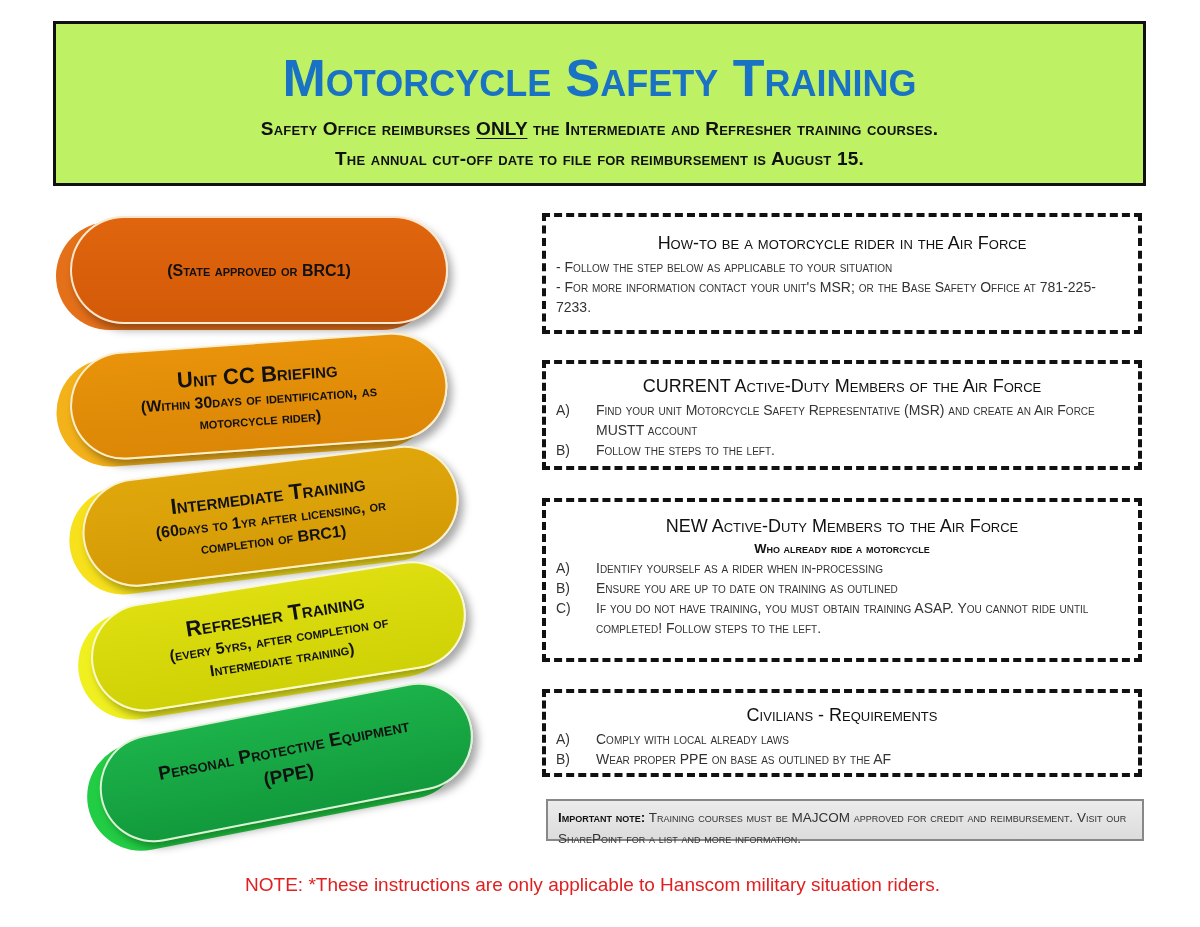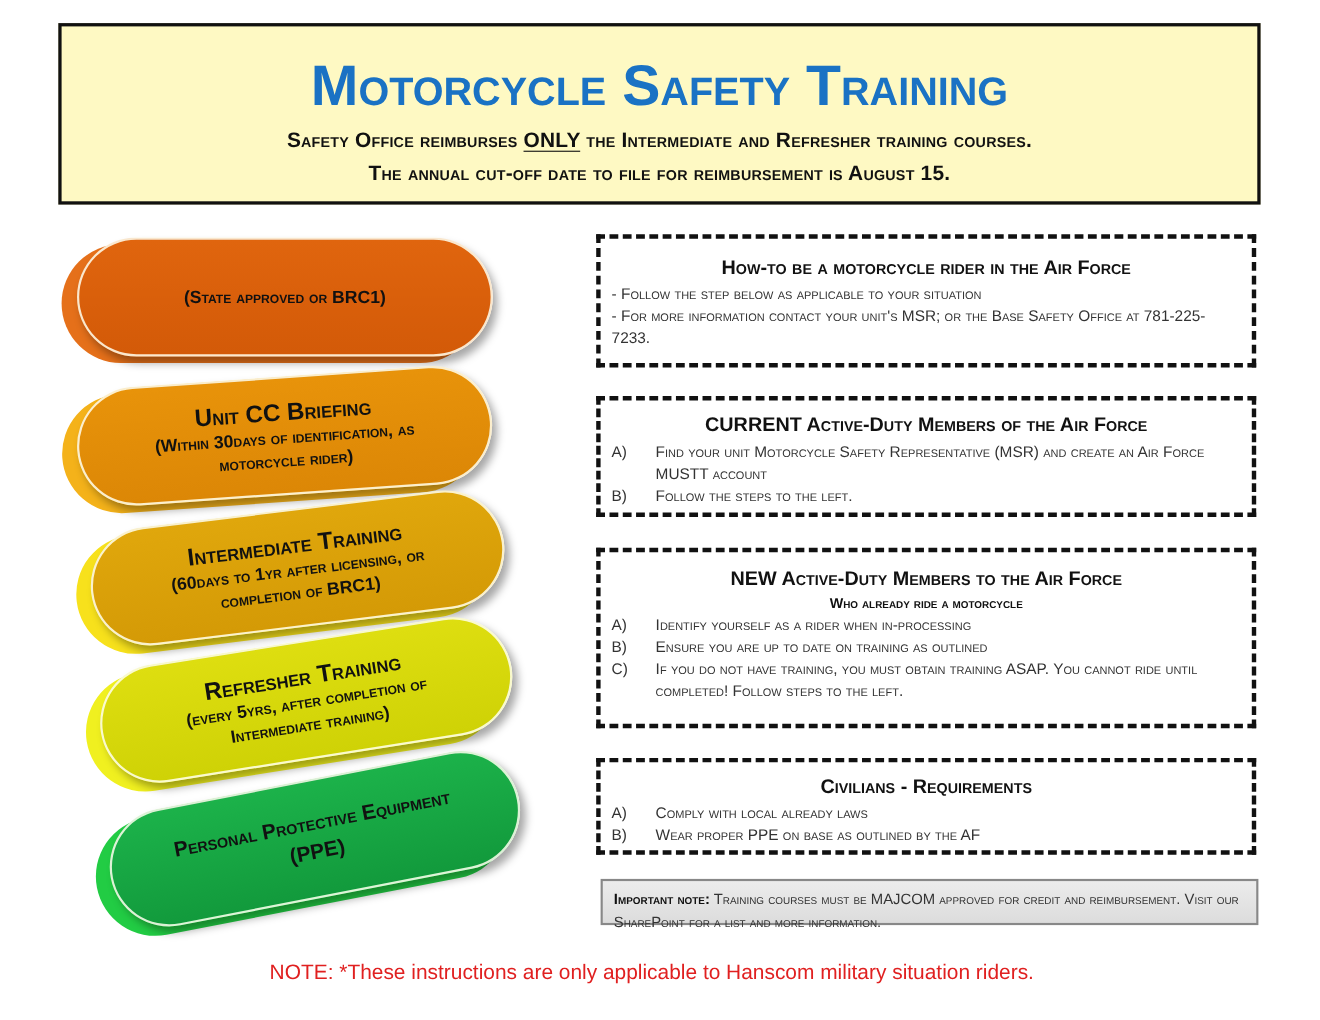--- a/index.html
+++ b/index.html
@@ -1,21 +1,21 @@
 <!DOCTYPE html>
 <html><head>
 <meta charset="utf-8">
 <style>
   * { box-sizing: border-box; margin: 0; padding: 0; }
   html, body { width: 1200px; height: 927px; background: #ffffff; overflow: hidden; }
   body { position: relative; font-family: "Liberation Sans", "DejaVu Sans", sans-serif; color: #111; }
 
   .header {
     position: absolute; left: 53px; top: 21px; width: 1093px; height: 165px;
-    border: 3px solid #111; background: #fef9c3; text-align: center;
+    border: 3px solid #111; background: #bef264; text-align: center;
   }
   .header .title {
     margin-top: 26px; font-size: 52px; font-weight: bold; color: #1a72c4;
     font-variant: small-caps; letter-spacing: 0px; line-height: 56px;
     font-family: "Liberation Sans", sans-serif;
   }
   .header .sub {
     font-size: 19px; font-weight: bold; font-variant: small-caps; line-height: 30px;
     color: #111; letter-spacing: 0.2px;
   }
@@ -58,21 +58,21 @@
   .p5 .pill-back { background: #22cc44; }
   .p5 .pill-front { background: linear-gradient(180deg,#1cb24a 0%,#129a3c 100%); }
 
   
   .dbox {
     position: absolute; left: 542px; width: 600px;
     border: 4px dashed #111; background: #fff; padding: 6px 10px 6px 10px;
     font-variant: small-caps; color: #333;
   }
   .dbox .bt {
-    text-align: center; font-size: 18px; font-weight: bold; color: #111; line-height: 24px;
+    text-align: center; font-size: 18px; font-weight: normal; color: #111; line-height: 24px;
     margin-bottom: 2px;
   }
   .dbox .bsub { text-align: center; font-size: 13px; font-weight: bold; color: #111; line-height: 18px; }
   .dbox .row { display: flex; font-size: 14px; line-height: 20px; }
   .dbox .lbl { width: 40px; flex: none; }
   .dbox .txt { flex: 1; }
   .dbox .dash-row { font-size: 14px; line-height: 20px; }
 
   .b1 { top: 213px; height: 121px; padding-top: 14px; }
   .b2 { top: 360px; height: 110px; padding-top: 10px; }

